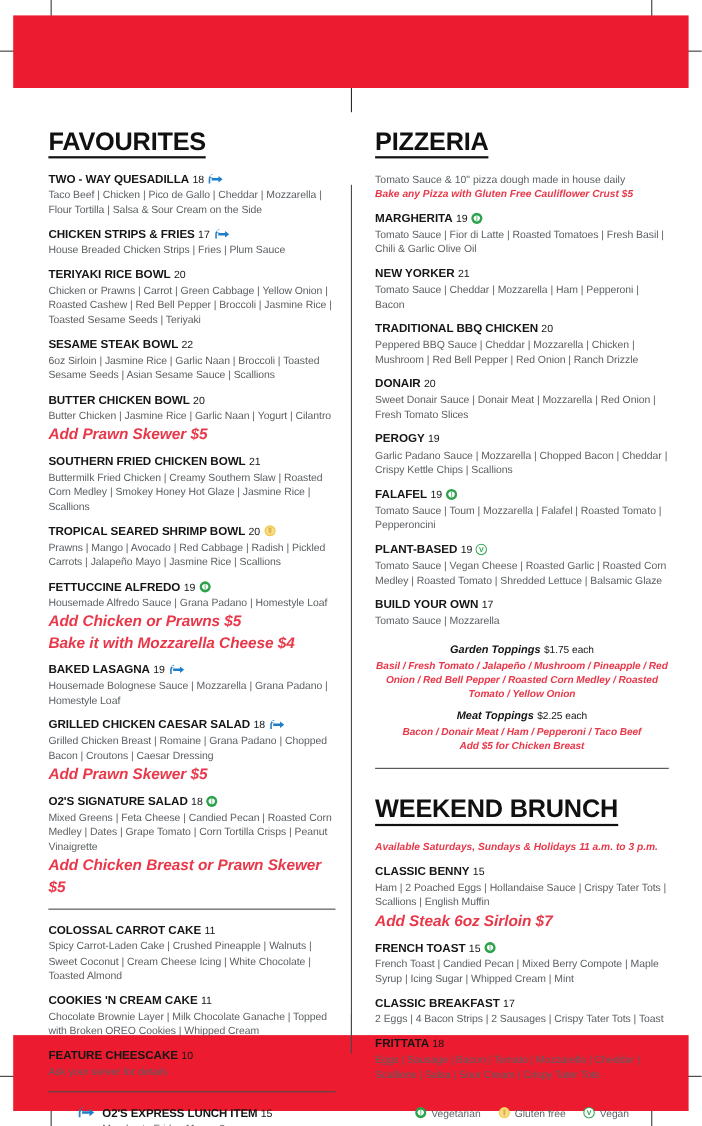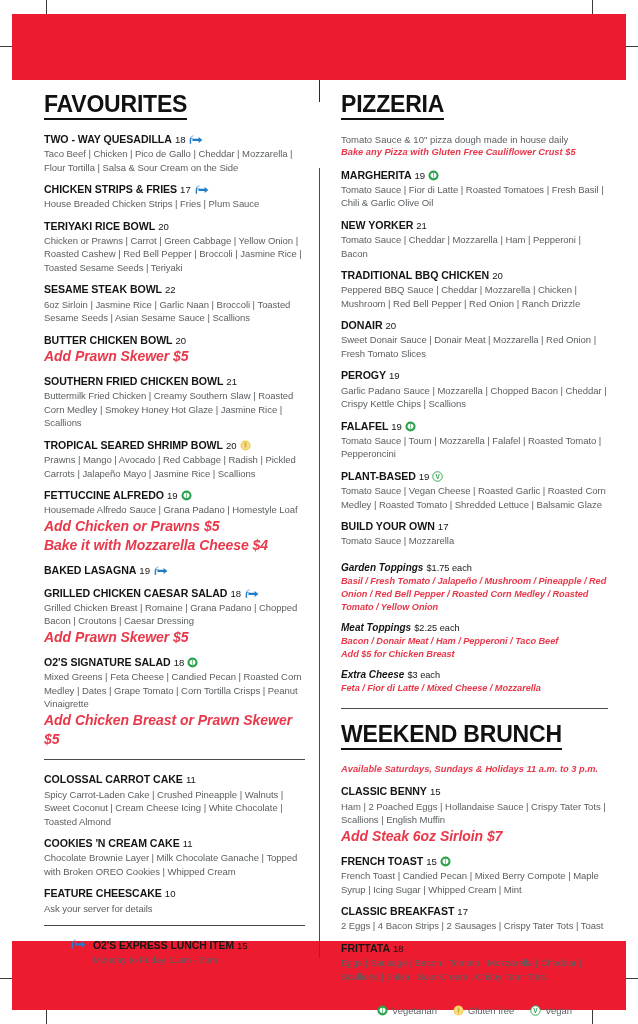--- a/index.html
+++ b/index.html
@@ -61,21 +61,21 @@
     font-size: 23px;
     font-weight: bold;
     letter-spacing: -0.2px;
     color: #111;
     margin: 0 0 9px 0;
     display: inline-block;
     border-bottom: 2.5px solid #111;
     padding-bottom: 1px;
     line-height: 1.08;
   }
-  .section-head-wrap { line-height: 1; margin-bottom: 4px; }
+  .section-head-wrap { line-height: 1; margin-bottom: 4px; margin-top: 24px; }
 
   .hr-sep {
     border: 0;
     border-top: 1.1px solid #4a4a4a;
     margin: 10px 0 13px 0;
   }
   .hr-sep.right { margin: 13px 0 13px 0; }
 
   
   .item { margin-bottom: 9px; }
@@ -138,21 +138,21 @@
     margin-left: 3px;
   }
   .topping-list {
     font-size: 9.2px;
     color: #E8384A;
     font-style: italic;
     font-weight: bold;
     line-height: 1.42;
     letter-spacing: -0.05px;
   }
-  .topping-block { margin-top: 3px; }
+  .topping-block { margin-top: 3px; text-align: center; }
 
   
   .ico {
     display: inline-block;
     vertical-align: -2px;
     margin-left: 3px;
   }
   .ico svg { display: block; }
 
   
@@ -224,20 +224,21 @@
         <div class="item">
           <span class="item-name">TERIYAKI RICE BOWL<span class="item-price">20</span></span>
           <div class="item-desc">Chicken or Prawns | Carrot | Green Cabbage | Yellow Onion | Roasted Cashew | Red Bell Pepper | Broccoli | Jasmine Rice | Toasted Sesame Seeds | Teriyaki</div>
         </div>
         <div class="item">
           <span class="item-name">SESAME STEAK BOWL<span class="item-price">22</span></span>
           <div class="item-desc">6oz Sirloin | Jasmine Rice | Garlic Naan | Broccoli | Toasted Sesame Seeds | Asian Sesame Sauce | Scallions</div>
         </div>
         <div class="item">
           <span class="item-name">BUTTER CHICKEN BOWL<span class="item-price">20</span></span>
+          <div class="item-desc">Butter Chicken | Jasmine Rice | Garlic Naan | Yogurt | Cilantro</div>
           <div class="item-note">Add Prawn Skewer $5</div>
         </div>
         <div class="item">
           <span class="item-name">SOUTHERN FRIED CHICKEN BOWL<span class="item-price">21</span></span>
           <div class="item-desc">Buttermilk Fried Chicken | Creamy Southern Slaw | Roasted Corn Medley | Smokey Honey Hot Glaze | Jasmine Rice | Scallions</div>
         </div>
         <div class="item">
           <span class="item-name">TROPICAL SEARED SHRIMP BOWL<span class="item-price">20</span><span class="ico"><svg width="11" height="11" viewBox="0 0 12 12">
                 <circle cx="6" cy="6" r="5.5" fill="#F2C94C"></circle>
                 <circle cx="6" cy="6" r="4.3" fill="#F7DE8E"></circle>
@@ -254,20 +255,21 @@
               </svg></span></span>
           <div class="item-desc">Housemade Alfredo Sauce | Grana Padano | Homestyle Loaf</div>
           <div class="item-note">Add Chicken or Prawns $5</div>
           <div class="item-note">Bake it with Mozzarella Cheese $4</div>
         </div>
         <div class="item">
           <span class="item-name">BAKED LASAGNA<span class="item-price">19</span><span class="ico"><svg width="15" height="10" viewBox="0 0 16 11">
                 <path d="M1.6 5.4 C1.6 2.6 3.4 1.3 5.6 1.3 L5.6 0.2 L2.4 2.2 L5.6 4.2 L5.6 3.1 C4.3 3.1 3.2 3.9 3.2 5.4 L3.2 9.6 L1.6 9.6 Z" fill="#2b7fc4"></path>
                 <path d="M4.6 4.2 L11.4 4.2 L11.4 2.1 L15.6 5.4 L11.4 8.7 L11.4 6.6 L4.6 6.6 Z" fill="#1f7ec9"></path>
               </svg></span></span>
+          <div class="item-desc">Housemade Bolognese Sauce | Mozzarella | Grana Padano | Homestyle Loaf</div>
         </div>
         <div class="item">
           <span class="item-name">GRILLED CHICKEN CAESAR SALAD<span class="item-price">18</span><span class="ico"><svg width="15" height="10" viewBox="0 0 16 11">
                 <path d="M1.6 5.4 C1.6 2.6 3.4 1.3 5.6 1.3 L5.6 0.2 L2.4 2.2 L5.6 4.2 L5.6 3.1 C4.3 3.1 3.2 3.9 3.2 5.4 L3.2 9.6 L1.6 9.6 Z" fill="#2b7fc4"></path>
                 <path d="M4.6 4.2 L11.4 4.2 L11.4 2.1 L15.6 5.4 L11.4 8.7 L11.4 6.6 L4.6 6.6 Z" fill="#1f7ec9"></path>
               </svg></span></span>
           <div class="item-desc">Grilled Chicken Breast | Romaine | Grana Padano | Chopped Bacon | Croutons | Caesar Dressing</div>
           <div class="item-note">Add Prawn Skewer $5</div>
         </div>
         <div class="item">
@@ -373,24 +375,20 @@
     <div id="pizzeria-toppings">
         <div class="topping-block">
           <div><span class="topping-head">Garden Toppings</span><span class="topping-price">$1.75 each</span></div>
           <div class="topping-list">Basil / Fresh Tomato / Jalapeño / Mushroom / Pineapple / Red Onion / Red Bell Pepper / Roasted Corn Medley / Roasted Tomato / Yellow Onion</div>
         </div>
         <div class="topping-block">
           <div><span class="topping-head">Meat Toppings</span><span class="topping-price">$2.25 each</span></div>
           <div class="topping-list">Bacon / Donair Meat / Ham / Pepperoni / Taco Beef</div>
           <div class="topping-list">Add $5 for Chicken Breast</div>
         </div>
-        <div class="topping-block">
-          <div><span class="topping-head">Extra Cheese</span><span class="topping-price">$3 each</span></div>
-          <div class="topping-list">Feta / Fior di Latte / Mixed Cheese / Mozzarella</div>
-        </div>
       </div>
 
     <hr class="hr-sep right">
 
     <div class="section-head-wrap">
       <div class="section-head">WEEKEND BRUNCH</div>
     </div>
     <div class="intro-note">Available Saturdays, Sundays &amp; Holidays 11 a.m. to 3 p.m.</div>
     <div id="brunch-items">
         <div class="item">

